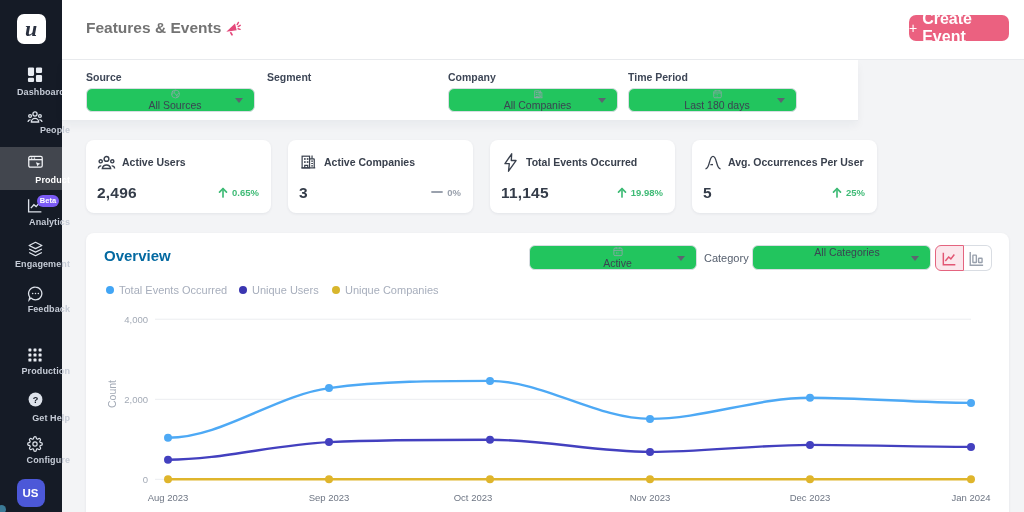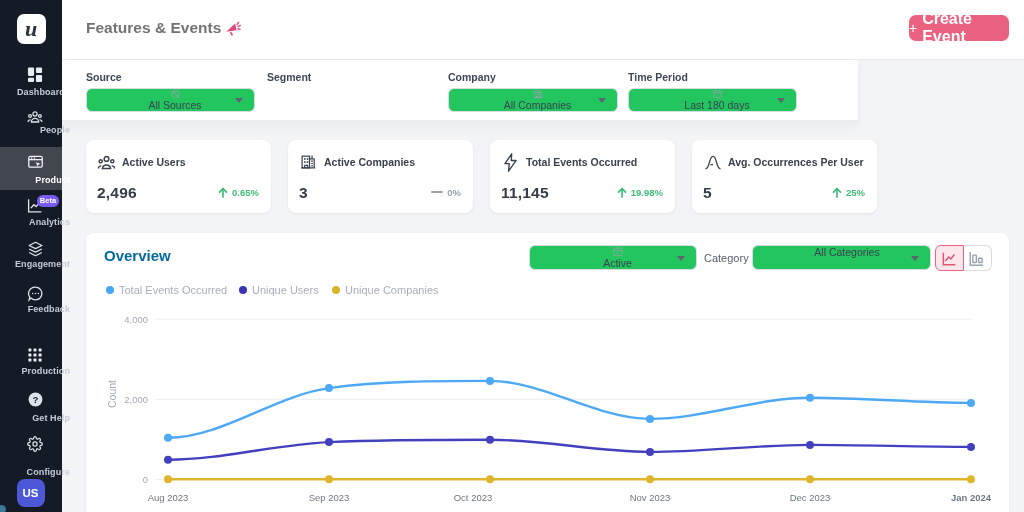--- a/index.html
+++ b/index.html
@@ -122,21 +122,21 @@
       <text x="9" y="13" text-anchor="middle" font-family="Liberation Sans" font-size="11" font-weight="bold" fill="#151b26">?</text>
     </svg>
     <div class="sb-label" style="margin-top:6px;">Get Help</div>
   </div>
 
   <div class="sb-item" style="top:436px;">
     <svg class="sb-ico" width="16" height="16" viewBox="0 0 24 24" fill="none" stroke="#dde2ea" stroke-width="1.8">
       <circle cx="12" cy="12" r="3.2"></circle>
       <path d="M19.4 15a1.65 1.65 0 0 0 .33 1.82l.06.06a2 2 0 1 1-2.83 2.83l-.06-.06a1.65 1.65 0 0 0-1.82-.33 1.65 1.65 0 0 0-1 1.51V21a2 2 0 1 1-4 0v-.09A1.65 1.65 0 0 0 9 19.4a1.65 1.65 0 0 0-1.82.33l-.06.06a2 2 0 1 1-2.83-2.83l.06-.06a1.65 1.65 0 0 0 .33-1.82 1.65 1.65 0 0 0-1.51-1H3a2 2 0 1 1 0-4h.09A1.65 1.65 0 0 0 4.6 9a1.65 1.65 0 0 0-.33-1.82l-.06-.06a2 2 0 1 1 2.83-2.83l.06.06a1.65 1.65 0 0 0 1.82.33H9a1.65 1.65 0 0 0 1-1.51V3a2 2 0 1 1 4 0v.09a1.65 1.65 0 0 0 1 1.51 1.65 1.65 0 0 0 1.82-.33l.06-.06a2 2 0 1 1 2.83 2.83l-.06.06a1.65 1.65 0 0 0-.33 1.82V9a1.65 1.65 0 0 0 1.51 1H21a2 2 0 1 1 0 4h-.09a1.65 1.65 0 0 0-1.51 1z"></path>
     </svg>
-    <div class="sb-label" style="margin-top:15px;padding-left:11px;">Configure</div>
+    <div class="sb-label" style="margin-top:3px;padding-left:11px;">Configure</div>
   </div>
   <div class="abs" style="left:-3px;top:505px;width:9px;height:9px;border-radius:50%;background:#3b7a96;"></div>
 
   <div class="abs" style="left:16.5px;top:479px;width:28px;height:28px;background:#4c58d8;border-radius:8px;color:#fff;font-size:11.5px;font-weight:700;line-height:28px;text-align:center;">US</div>
 </div>
 <div id="header">
   <div class="abs" style="left:24px;top:19px;font-size:15.5px;font-weight:700;color:#737373;">Features &amp; Events</div>
   <svg class="abs" style="left:163px;top:20px;" width="16" height="16" viewBox="0 0 24 24" fill="#e4487a">
     <path d="M2 17.8 L15 5.2 L17.6 15.2 Z"></path>
     <path d="M9.2 17.6 L11.6 21.5 a1.25 1.25 0 0 1 -2.15 1.28 L7.1 18.9 Z"></path>
@@ -320,21 +320,21 @@
 
 <div class="ylab" style="left:108px;top:314px;">4,000</div>
 <div class="ylab" style="left:108px;top:394px;">2,000</div>
 <div class="ylab" style="left:108px;top:474px;">0</div>
 <div class="abs" style="left:96px;top:388px;font-size:10.5px;color:#a3aab6;transform:rotate(-90deg);transform-origin:center;width:32px;text-align:center;">Count</div>
 <div class="xlab" style="left:133px;">Aug 2023</div>
 <div class="xlab" style="left:294px;">Sep 2023</div>
 <div class="xlab" style="left:438px;">Oct 2023</div>
 <div class="xlab" style="left:615px;">Nov 2023</div>
 <div class="xlab" style="left:775px;">Dec 2023</div>
-<div class="xlab" style="left:936px;font-weight:bold;">Jan 2024</div>
+<div class="xlab" style="left:936px;">Jan 2024</div>
 <svg id="chart" class="abs" style="left:0;top:0;pointer-events:none;" width="1024" height="512" viewBox="0 0 1024 512">
   <line x1="155" y1="319.2" x2="971" y2="319.2" stroke="#ebedf0" stroke-width="1"></line>
   <line x1="155" y1="399.3" x2="971" y2="399.3" stroke="#ebedf0" stroke-width="1"></line>
   <line x1="155" y1="479.3" x2="971" y2="479.3" stroke="#ebedf0" stroke-width="1"></line>
   <path d="M168.0,437.7 C221.7,437.7 275.3,395.3 329.0,388.1 C382.7,380.9 436.3,380.9 490.0,380.9 C543.3,380.9 596.7,418.9 650.0,418.9 C703.3,418.9 756.7,397.7 810.0,397.7 C863.7,397.7 917.3,402.9 971.0,402.9" fill="none" stroke="#4da9f5" stroke-width="2.4"></path>
   <path d="M168.0,459.7 C221.7,459.7 275.3,444.5 329.0,442.1 C382.7,439.7 436.3,439.7 490.0,439.7 C543.3,439.7 596.7,451.9 650.0,451.9 C703.3,451.9 756.7,444.9 810.0,444.9 C863.7,444.9 917.3,446.9 971.0,446.9" fill="none" stroke="#4340bf" stroke-width="2.4"></path>
   <path d="M168.0,479.3 C194.8,479.3 275.3,479.3 329.0,479.3 C382.7,479.3 436.5,479.3 490.0,479.3 C543.5,479.3 596.7,479.3 650.0,479.3 C703.3,479.3 756.5,479.3 810.0,479.3 C863.5,479.3 944.2,479.3 971.0,479.3" fill="none" stroke="#dfb52c" stroke-width="2.4"></path>
   <g fill="#4da9f5">
     <circle cx="168" cy="437.7" r="4"></circle>
       <circle cx="329" cy="388.1" r="4"></circle>

